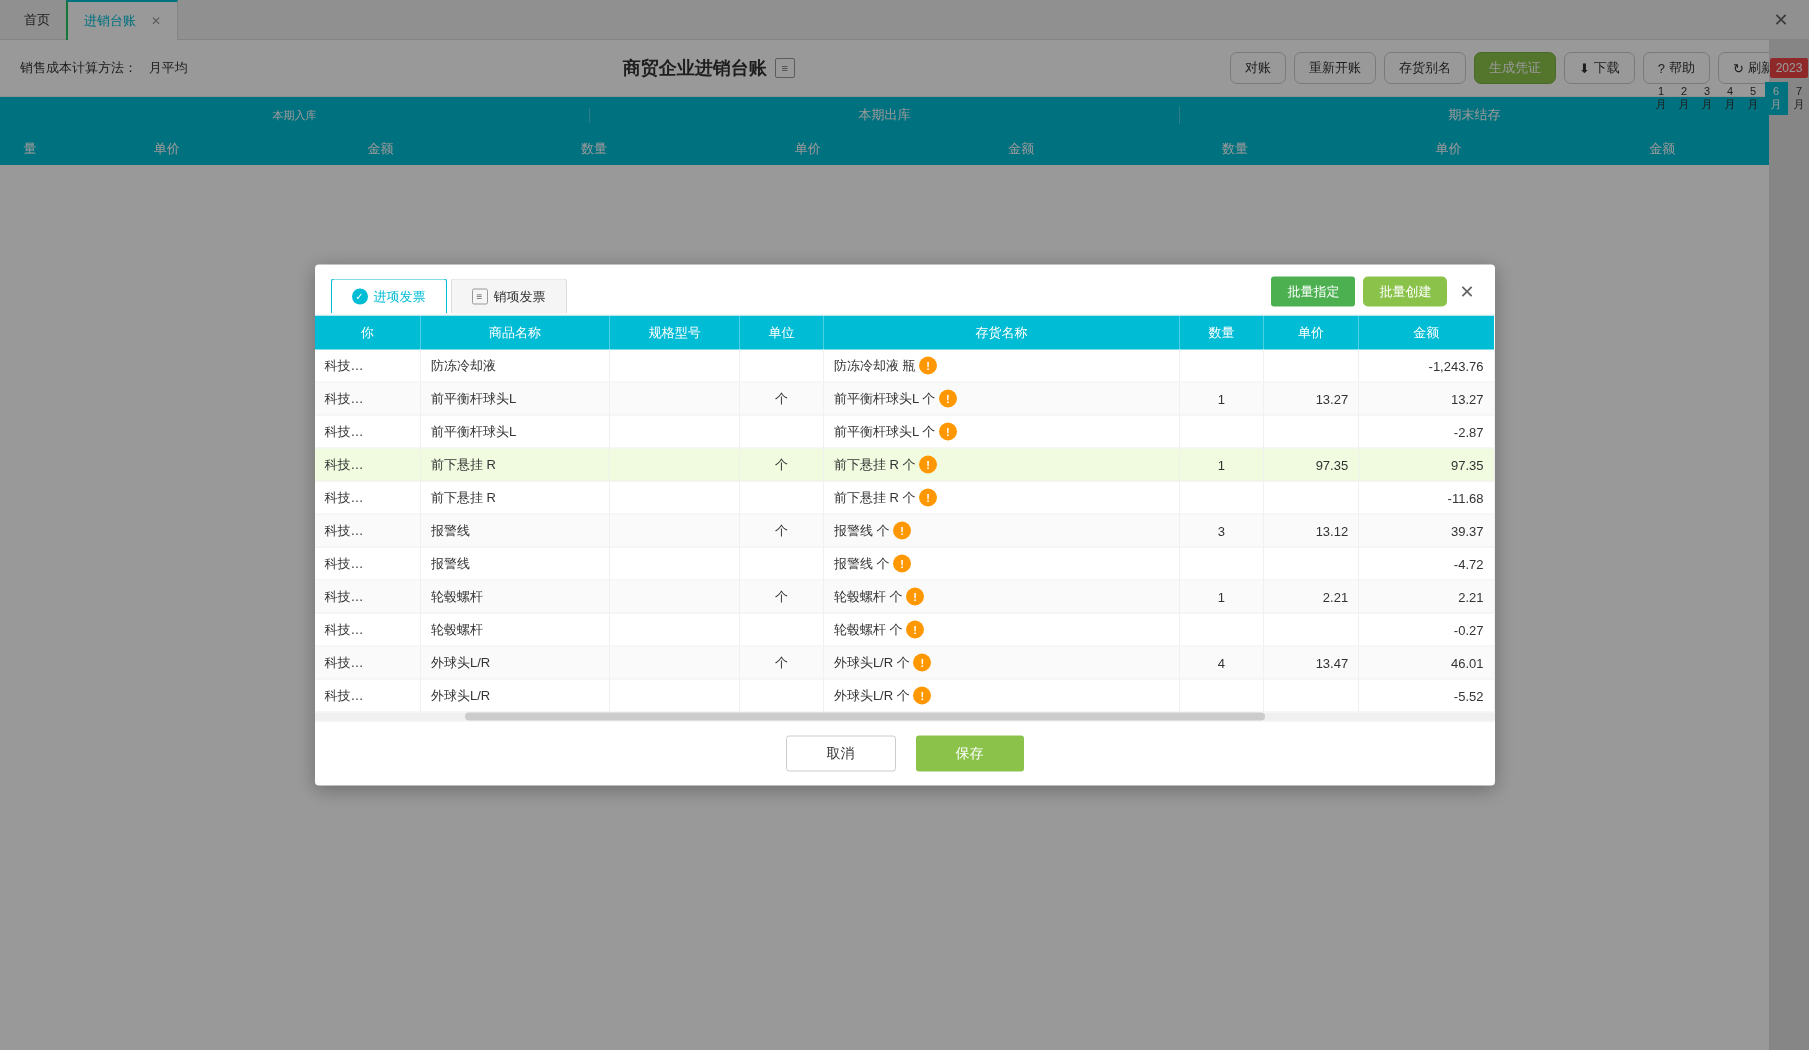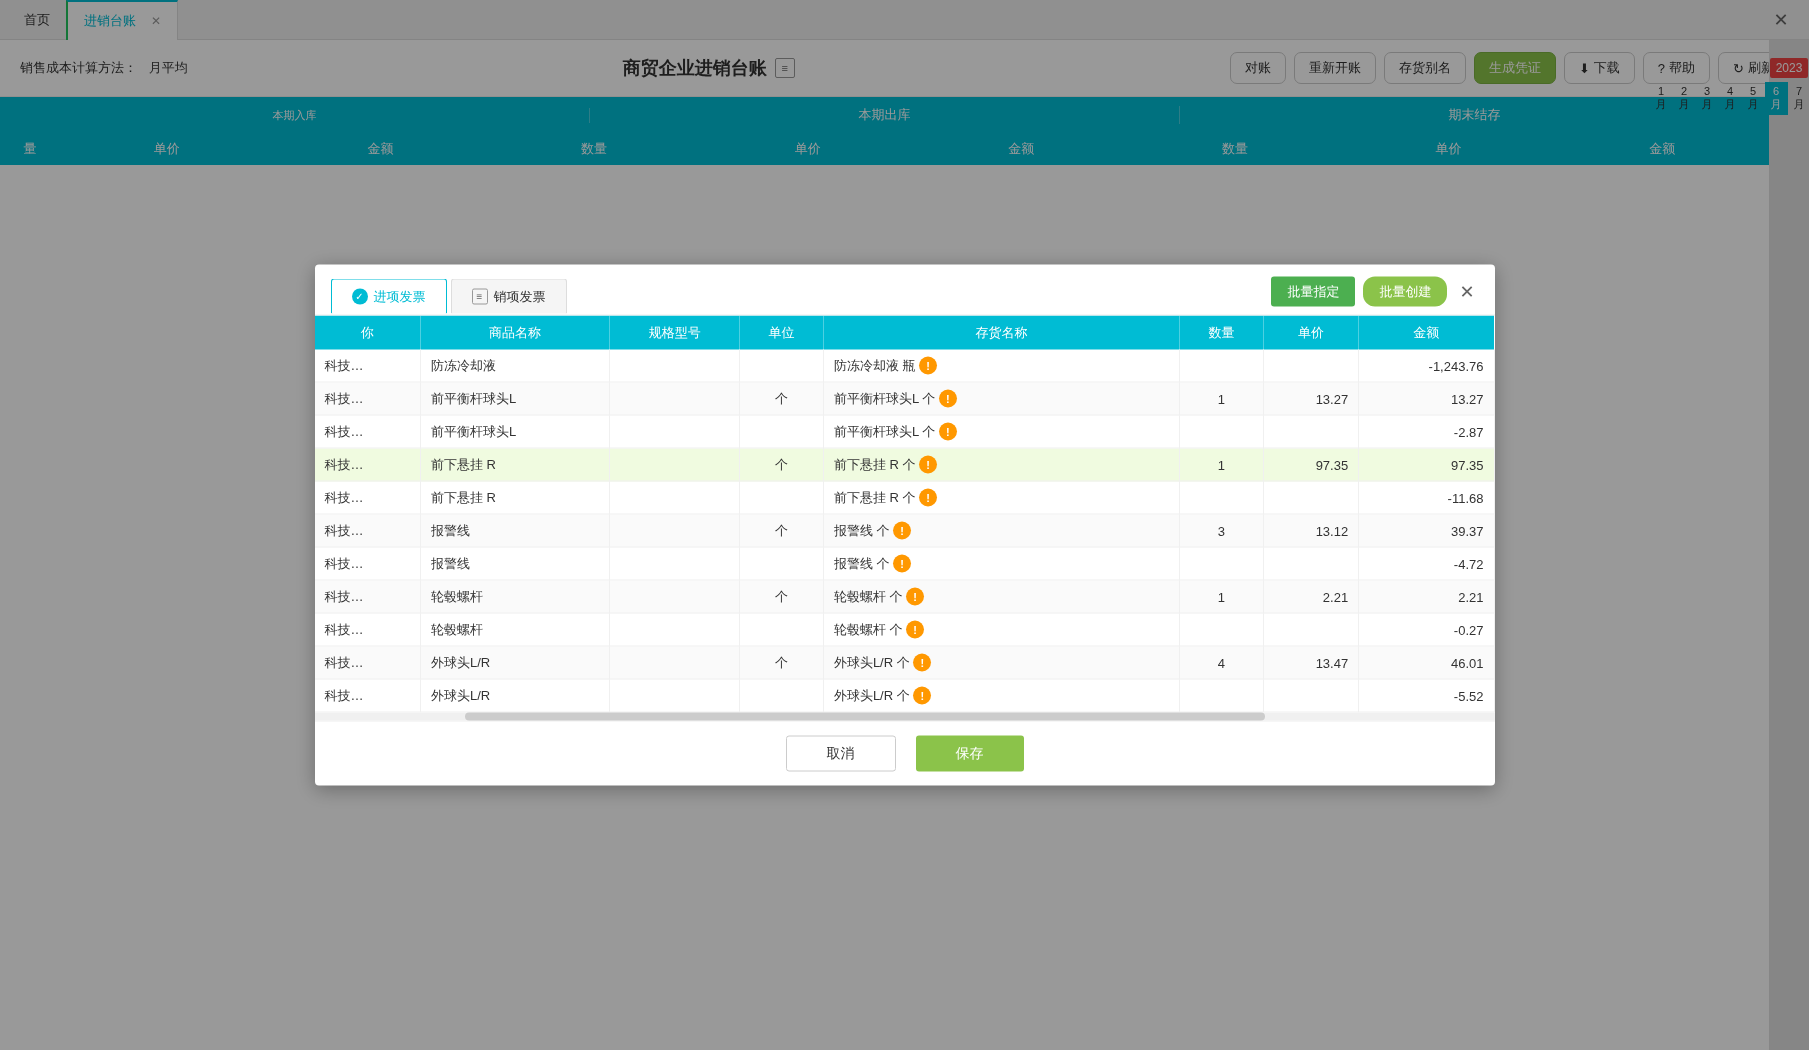--- a/index.html
+++ b/index.html
@@ -217,21 +217,21 @@
       border-radius: 3px;
       cursor: pointer;
       font-size: 13px;
       border: none;
     }
     .btn-teal2 {
       background: #8bc34a;
       color: #fff;
       border-color: #7cb342;
       padding: 6px 16px;
-      border-radius: 12px;
+      border-radius: 5px;
       cursor: pointer;
       font-size: 13px;
       border: none;
     }
     .modal-close {
       cursor: pointer;
       font-size: 18px;
       color: #666;
       padding: 0 4px;
     }

